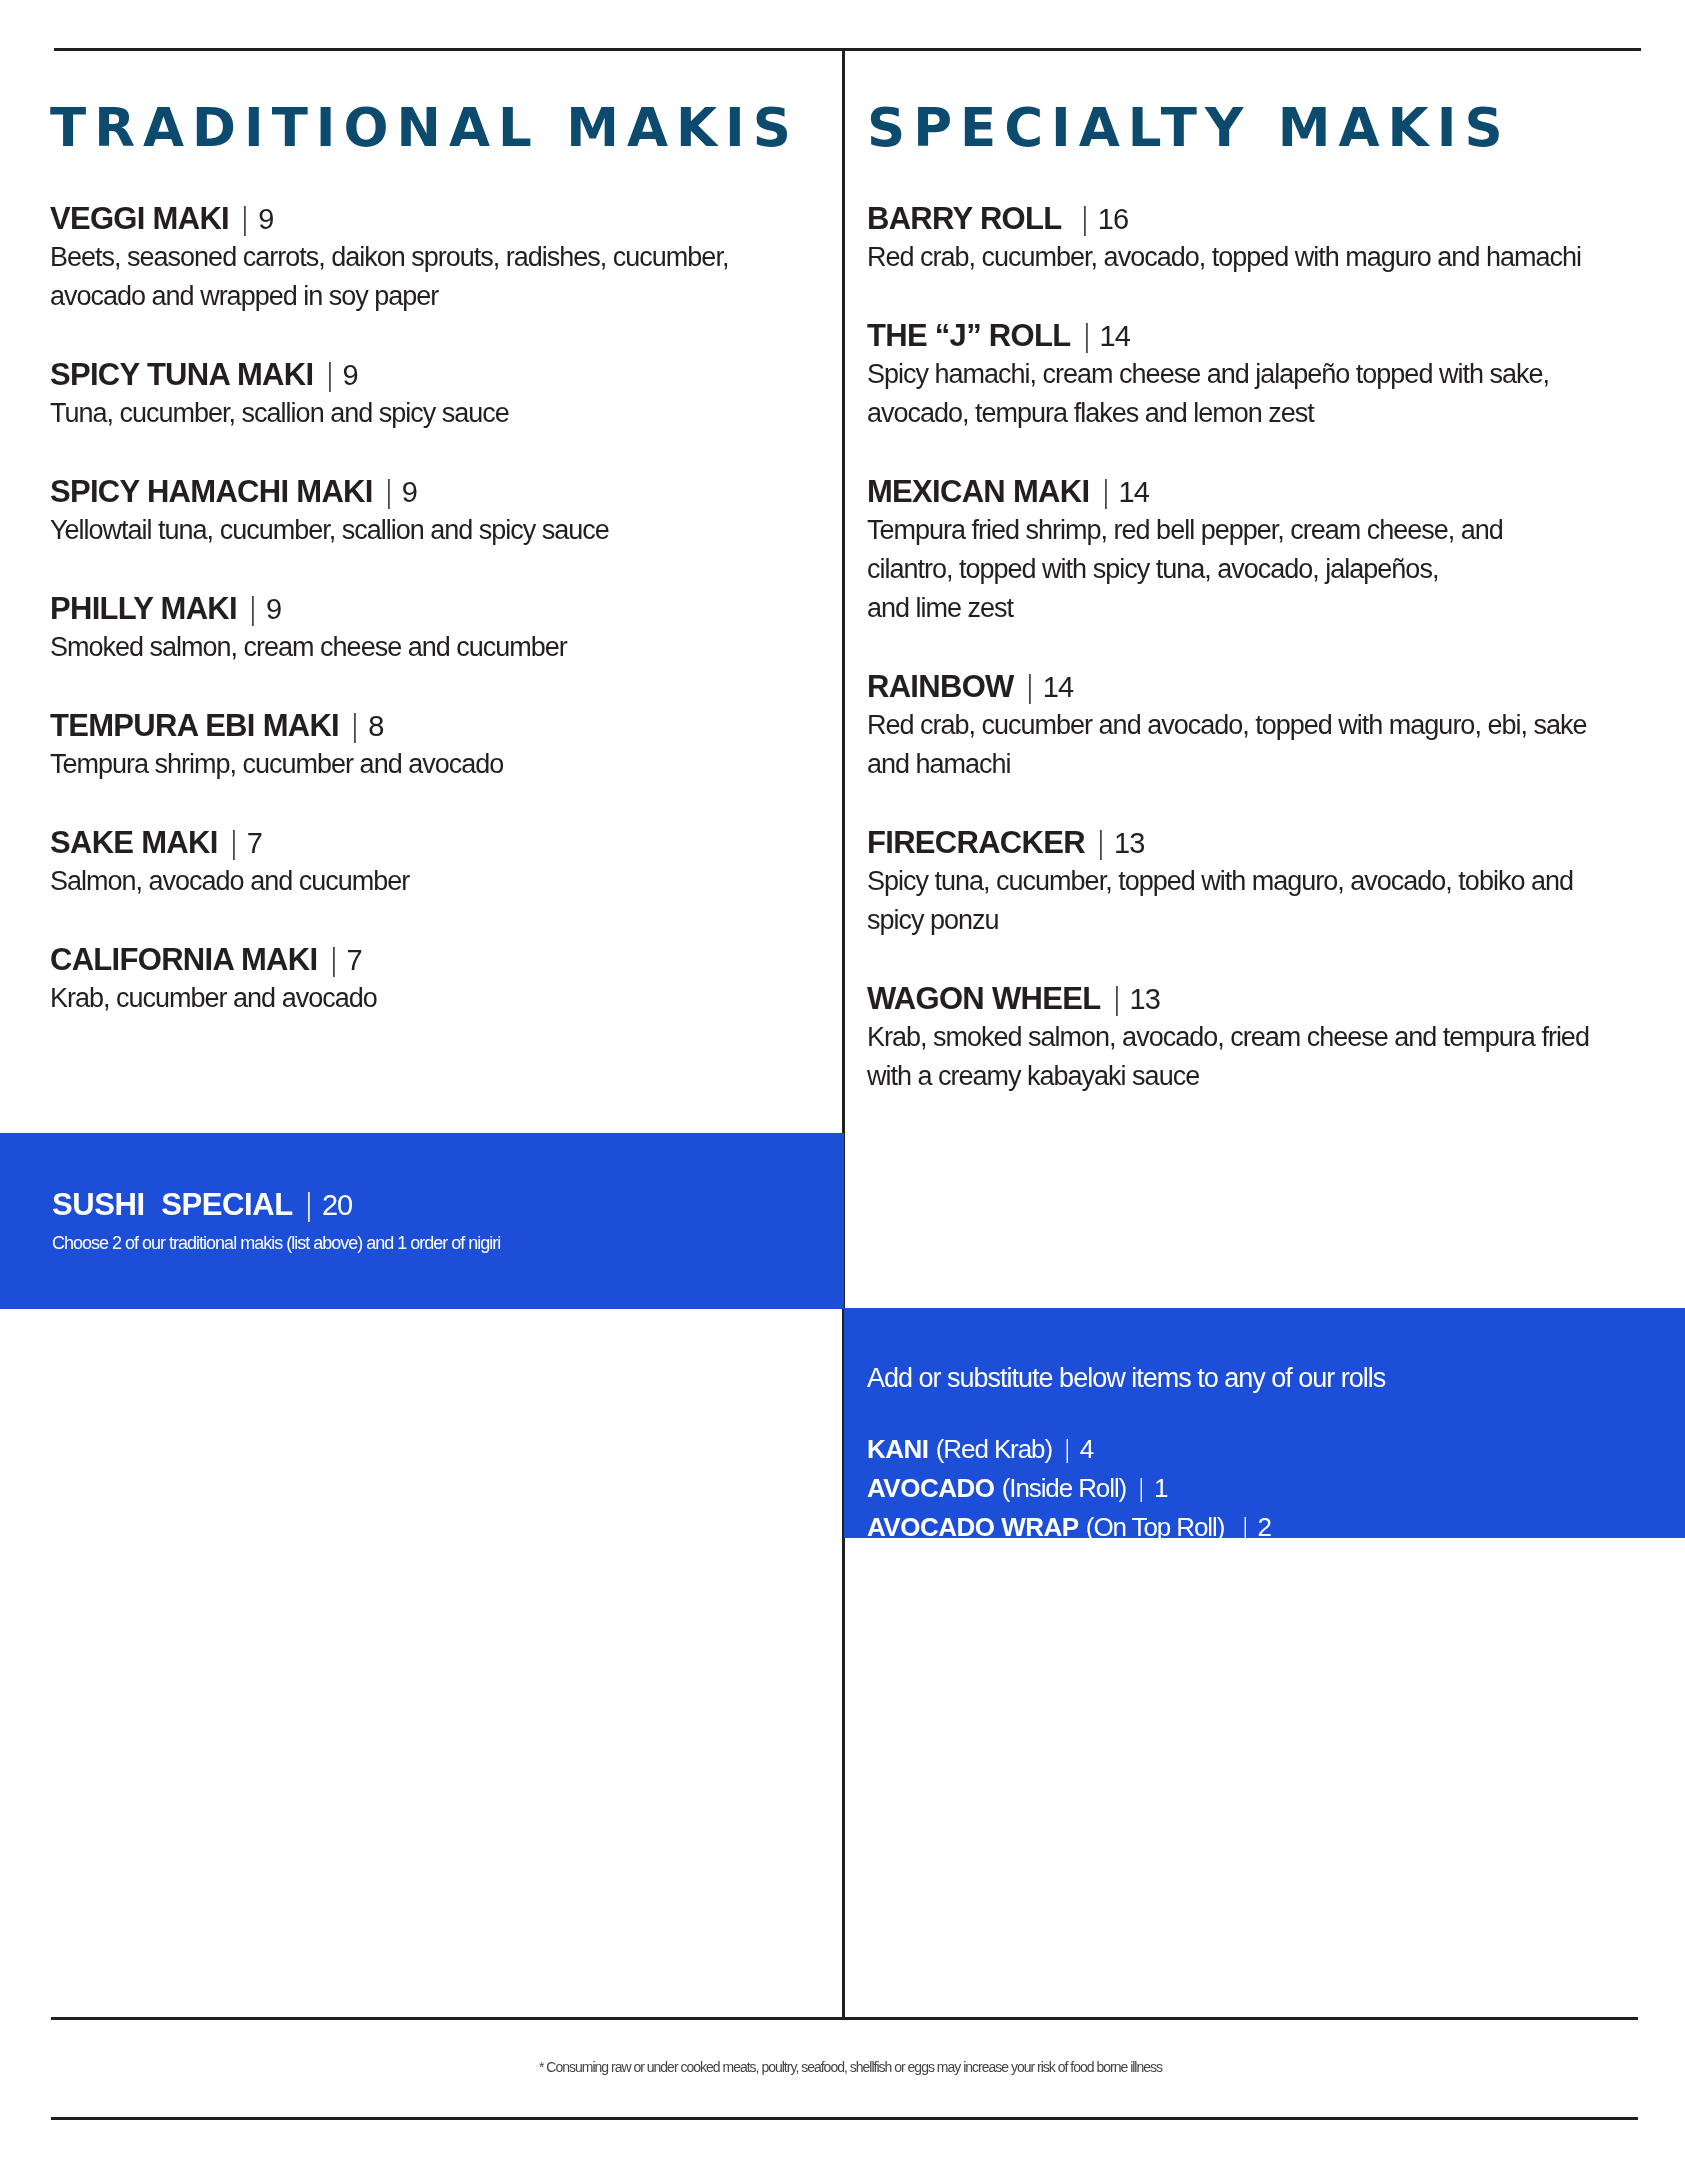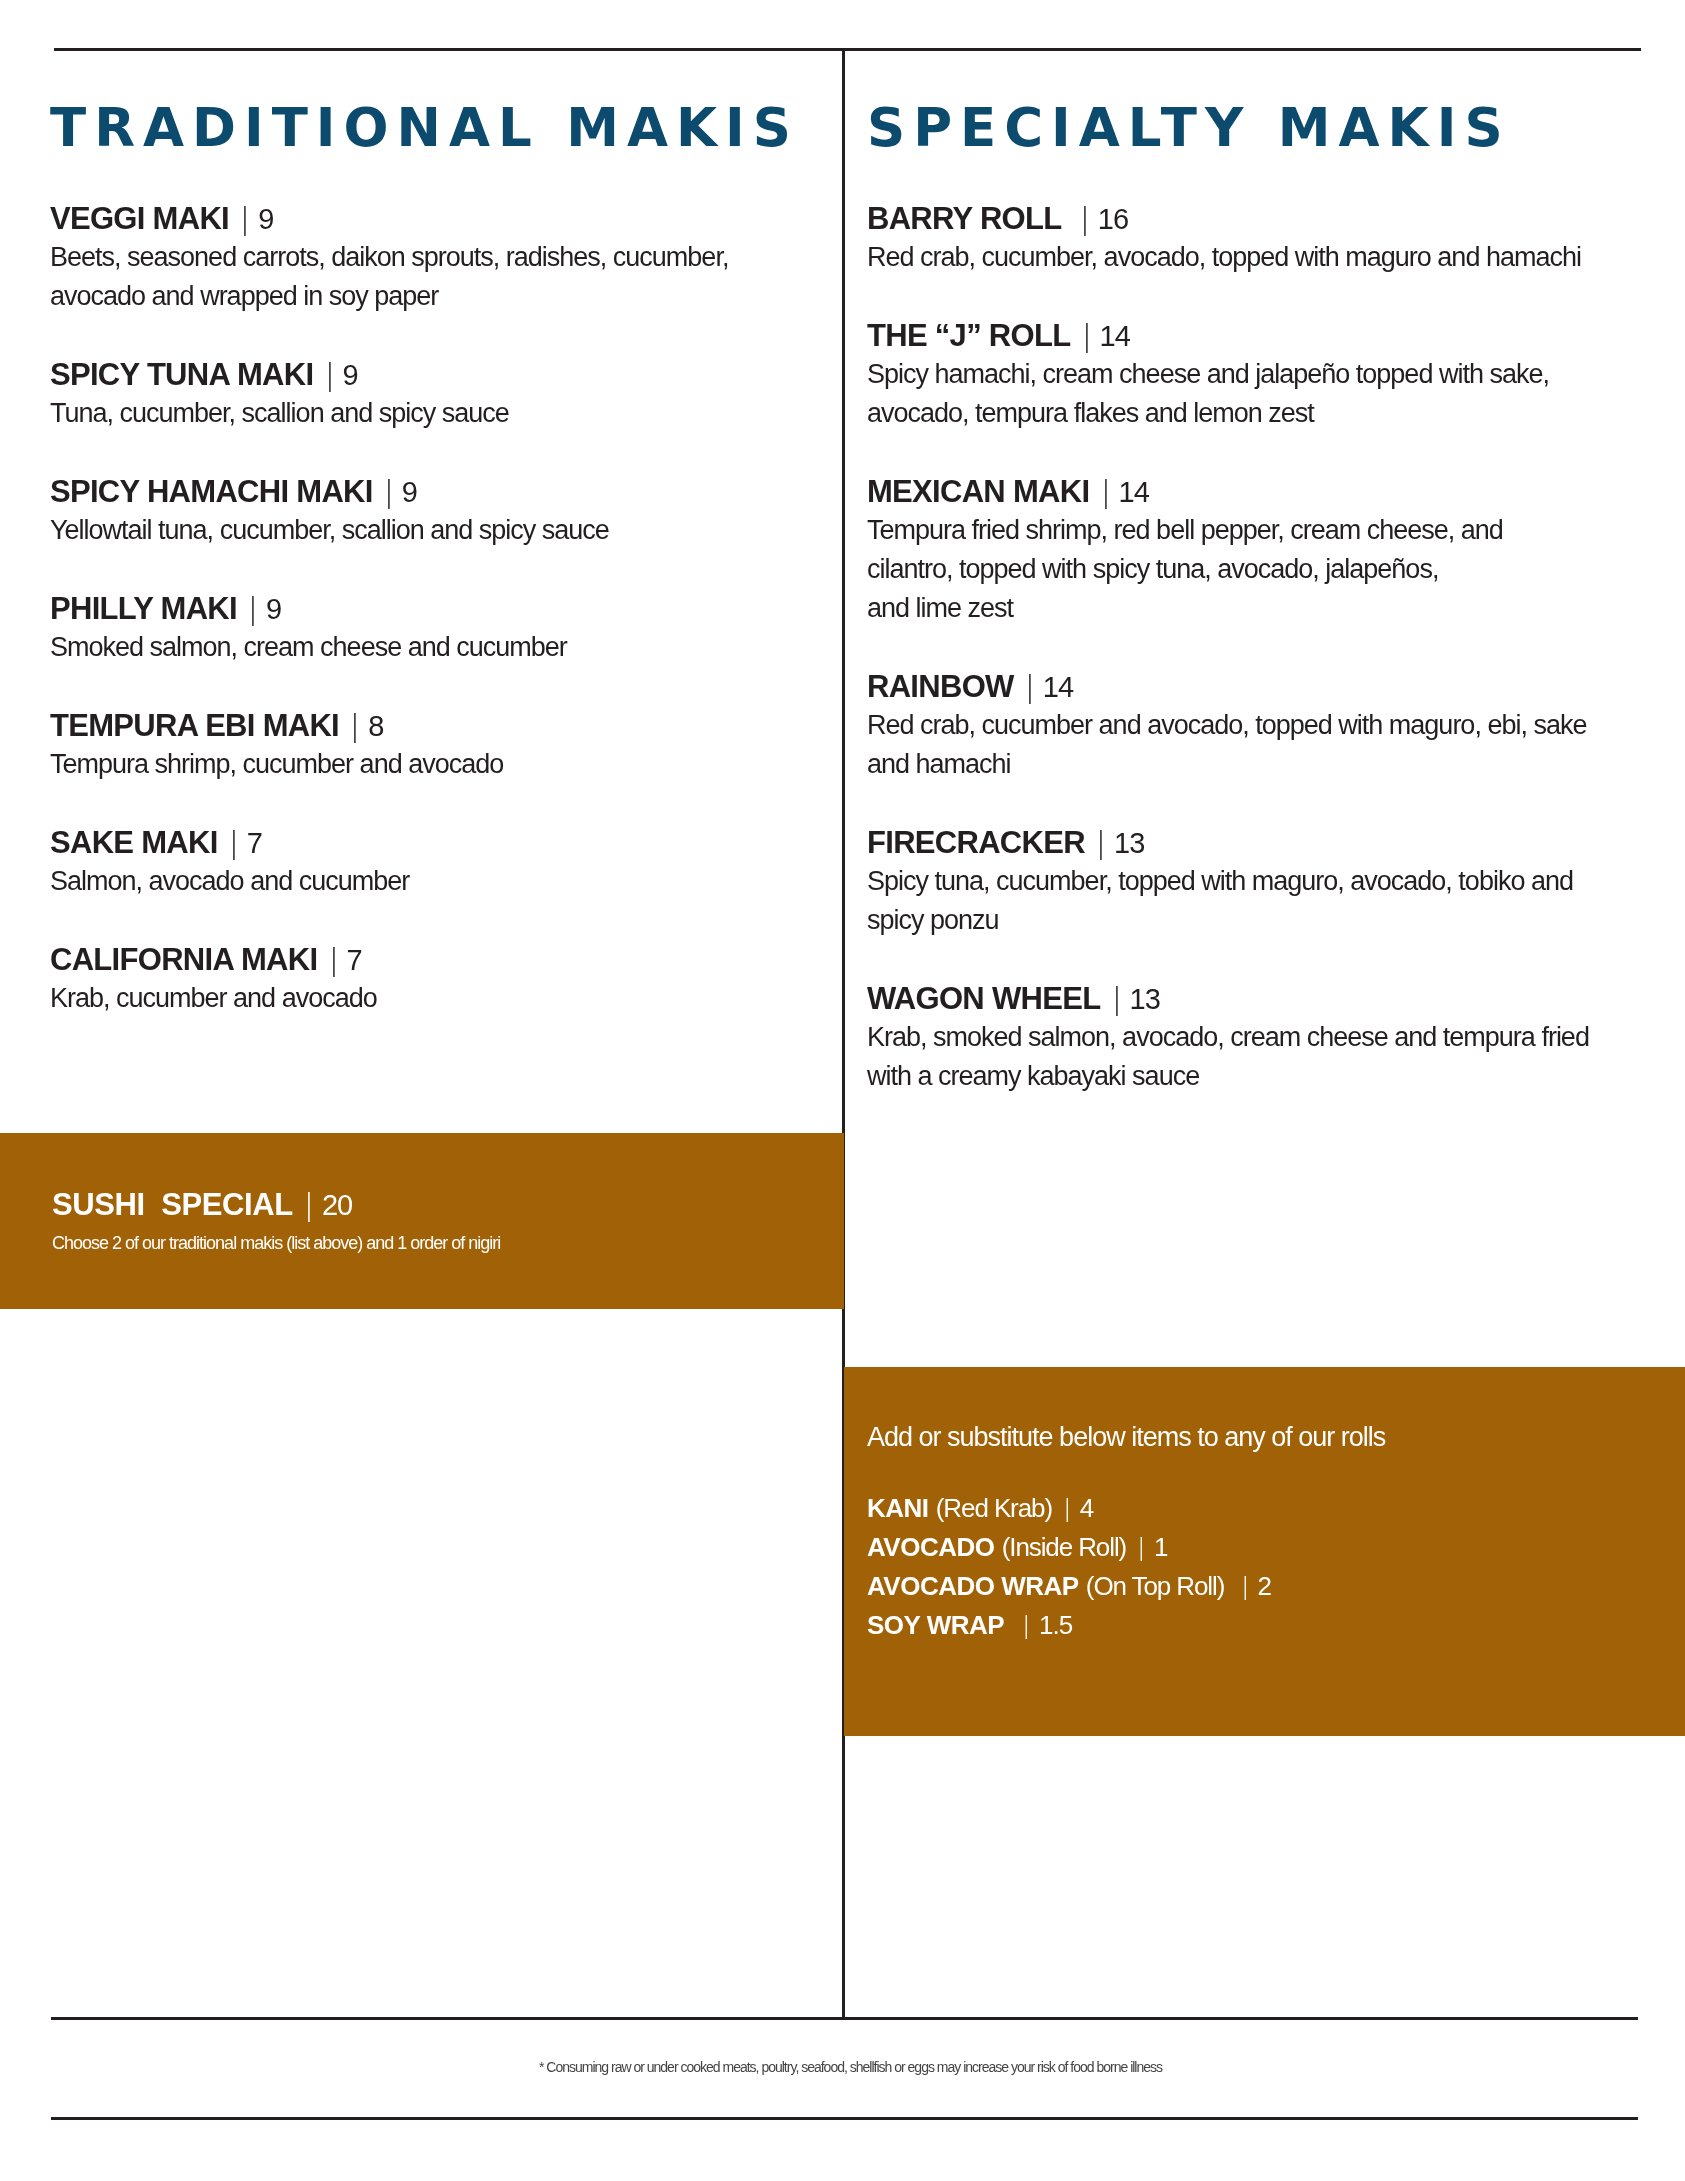--- a/index.html
+++ b/index.html
@@ -15,21 +15,21 @@
     font-family: "DejaVu Sans", sans-serif;
     font-weight: bold; font-size: 53px; letter-spacing: 8px;
     line-height: 61px; margin: 0; white-space: nowrap; color: #0c4a6e;
   }
   .item { margin: 0 0 39px 0; }
   .item-head { line-height: 39px; height: 39px; white-space: nowrap; font-size: 31px; }
   .item-name { font-weight: bold; letter-spacing: -0.7px; }
   .sep { font-weight: normal; display: inline-block; margin: 0 8.8px 0 12.3px; transform: scaleX(0.6); }
   .item-price { font-weight: normal; font-size: 29px; letter-spacing: -0.9px; }
   .item-desc { font-size: 27px; line-height: 39px; letter-spacing: -1px; white-space: pre-line; }
-  .dark-box { position: absolute; background: #a16207; color: #ffffff; }
+  .dark-box { position: absolute; background: #1d4ed8; color: #ffffff; }
   .special-name { font-weight: bold; font-size: 31px; letter-spacing: -0.4px; }
   .special-desc { font-size: 18px; letter-spacing: -1px; line-height: 39px; }
   .addon-intro { font-size: 27px; letter-spacing: -1px; line-height: 39px; }
   .addon-row { font-size: 26px; line-height: 39px; white-space: nowrap; }
   .addon-name { font-weight: bold; letter-spacing: -0.5px; }
   .addon-note { letter-spacing: -1.1px; }
   .footer-note {
     position: absolute; left: 0; width: 1685px; top: 2054px; text-align: center;
     font-size: 14px; letter-spacing: -1px; color: #444444; line-height: 26px; margin-left: 8px;
   }
@@ -117,21 +117,21 @@
 spicy ponzu</div>
     </div>
     <div class="item">
       <div class="item-head"><span class="item-name">WAGON WHEEL</span><span class="sep">|</span><span class="item-price">13</span></div>
       <div class="item-desc">Krab, smoked salmon, avocado, cream cheese and tempura fried
 with a creamy kabayaki sauce</div>
     </div>
   </div>
 </div>
 
-<div class="dark-box" style="left:844px; top:1367px; width:841px; height:369px;">
+<div class="dark-box" style="left:844px; top:1308px; width:841px; height:230px;">
   <div style="position:absolute; left:23px; top:51px;">
     <div class="addon-intro">Add or substitute below items to any of our rolls</div>
     <div style="height:32px;"></div>
     <div class="addon-row">
       <span class="addon-name">KANI</span>
       <span class="addon-note">(Red Krab)</span><span class="sep">|</span><span class="item-price" style="font-size:26px;">4</span>
     </div>
     <div class="addon-row">
       <span class="addon-name">AVOCADO</span>
       <span class="addon-note">(Inside Roll)</span><span class="sep">|</span><span class="item-price" style="font-size:26px;">1</span>

